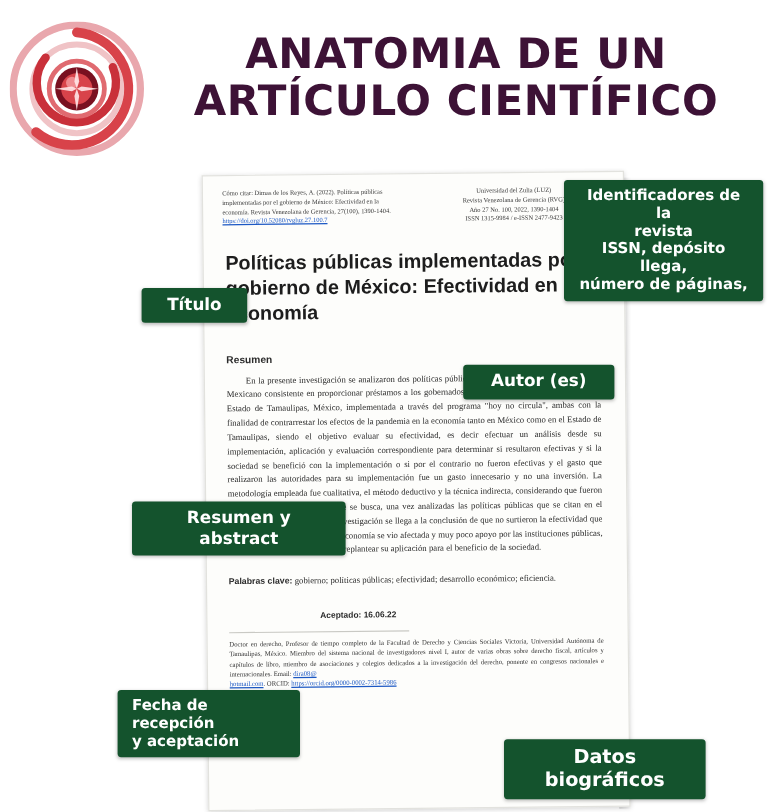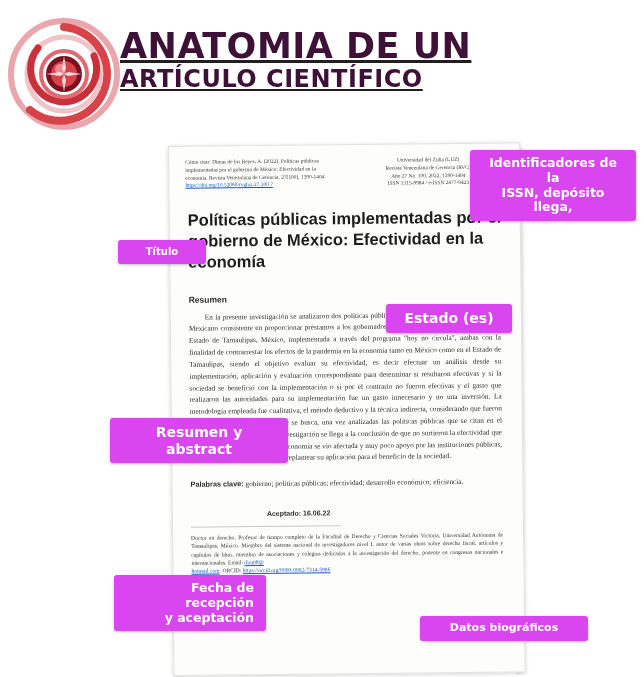--- a/index.html
+++ b/index.html
@@ -29,32 +29,31 @@
     left: 8px; top: 18px;
     width: 112px; height: 112px;
   }
   .logo svg { display: block; }
 
   .title-block {
     position: absolute;
     left: 120px;
     top: 28px;
     width: 520px;
-    text-align: left;
-    text-decoration: underline;
+    text-align: center;
   }
   .title-line {
     font-family: "DejaVu Sans", sans-serif;
     font-weight: bold;
     color: #3d1236;
     letter-spacing: 0.5px;
     line-height: 1.06;
   }
   .title-line-1 { font-size: 35px; }
-  .title-line-2 { font-size: 24px; margin-top: 2px; }
+  .title-line-2 { font-size: 35px; margin-top: 2px; }
 
   
   .paper-wrap {
     position: absolute;
     left: 0; top: 140px;
     width: 644px;
     height: 537px;
     overflow: hidden;
   }
   .paper {
@@ -149,52 +148,52 @@
     line-height: 1.5;
     text-align: justify;
     padding: 0 4px 0 2px;
     color: #333;
   }
   .footnote a { color: #1c58c4; text-decoration: underline; }
 
   
   .callout {
     position: absolute;
-    background: #d946ef;
+    background: #14532d;
     color: #ffffff;
     font-family: "DejaVu Sans", sans-serif;
     font-weight: bold;
     border-radius: 3px;
     padding: 6px 12px;
     line-height: 1.18;
     box-shadow: 0 1px 3px rgba(0,0,0,0.25);
   }
   .c-identificadores {
     left: 470px; top: 150px; width: 166px;
     font-size: 12.5px; text-align: center;
   }
   .c-titulo {
     left: 118px; top: 240px; width: 88px;
-    font-size: 10px; text-align: center;
+    font-size: 14px; text-align: center;
   }
   .c-autor {
     left: 386px; top: 304px; width: 126px;
     font-size: 14px; text-align: center;
   }
   .c-resumen {
     left: 110px; top: 418px; width: 178px;
     font-size: 14px; text-align: center;
   }
   .c-fecha {
-    left: 114px; top: 575px; width: 152px;
-    font-size: 12.5px; text-align: right;
+    left: 98px; top: 575px; width: 152px;
+    font-size: 12.5px; text-align: left;
   }
   .c-datos {
     left: 420px; top: 616px; width: 168px;
-    font-size: 11px; text-align: center;
+    font-size: 16px; text-align: center;
   }
 </style>
 </head>
 <body>
 
 <div class="header">
 
   <div class="logo">
     <svg width="112" height="112" viewBox="0 0 112 112" xmlns="http://www.w3.org/2000/svg">
       <circle cx="56" cy="56" r="53" fill="none" stroke="#e9a7ad" stroke-width="6"></circle>
@@ -258,26 +257,28 @@
       <a href="#">hotmail.com</a>.
       <span>ORCID:</span>
       <a href="#">https://orcid.org/0000-0002-7314-5986</a>
     </div>
 
   </div>
 </div>
 
 <div class="callout c-identificadores">
   <div>Identificadores de la</div>
+  <div>revista</div>
   <div>ISSN, depósito llega,</div>
+  <div>número de páginas,</div>
 </div>
 
 <div class="callout c-titulo">Título</div>
 
-<div class="callout c-autor">Estado (es)</div>
+<div class="callout c-autor">Autor (es)</div>
 
 <div class="callout c-resumen">Resumen y abstract</div>
 
 <div class="callout c-fecha">
   <div>Fecha de recepción</div>
   <div>y aceptación</div>
 </div>
 
 <div class="callout c-datos">
   <div>Datos biográficos</div>

